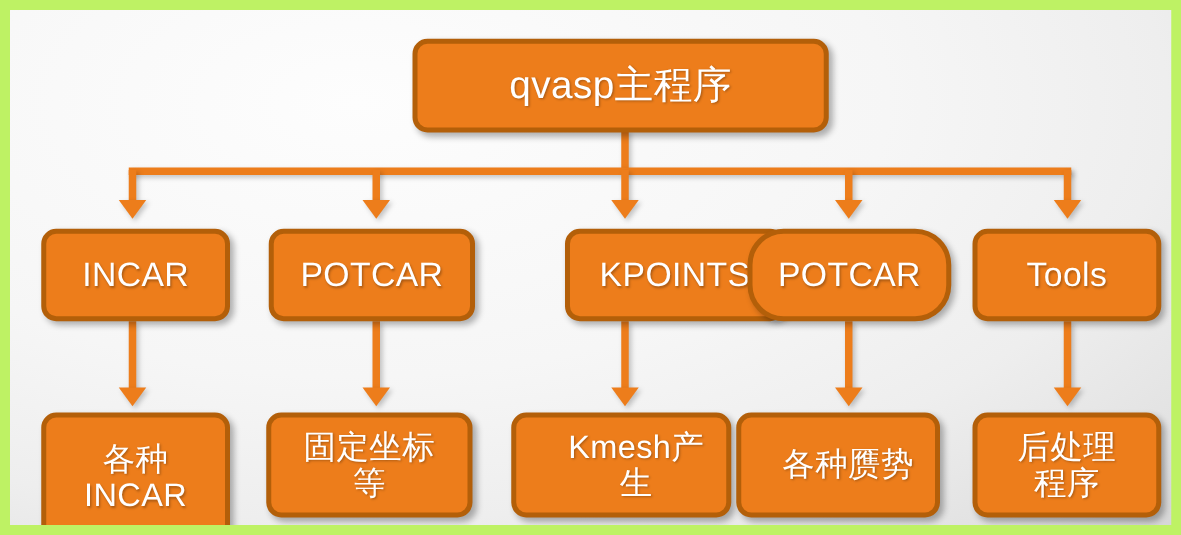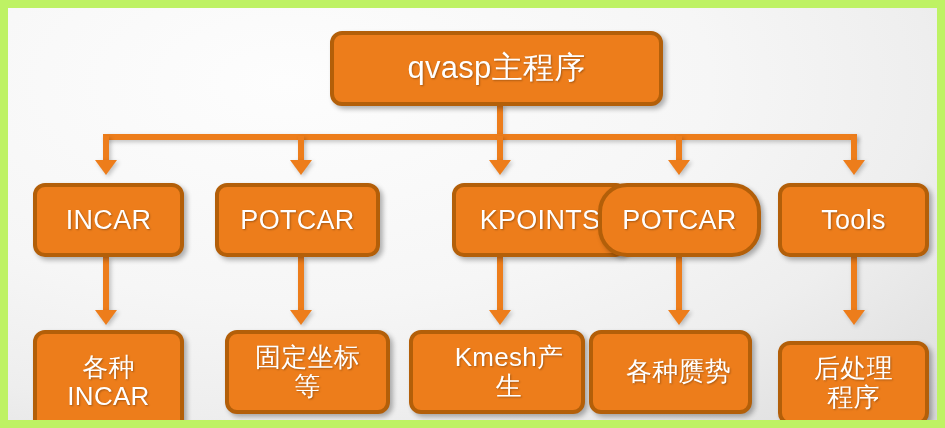--- a/index.html
+++ b/index.html
@@ -110,25 +110,25 @@
 
     <div class="box box-mid" style="left:401px;top:175px;width:176px;height:74px;margin-left:43px;">KPOINTS</div>
 
     <div class="box box-mid" style="left:590px;top:175px;width:163px;height:74px;border-radius:29px;">POTCAR</div>
 
     <div class="box box-mid" style="left:770px;top:175px;width:151px;height:74px;border-radius:12px;">Tools</div>
 
     <div class="box box-leaf" style="left:25px;top:322px;width:151px;height:104px;">各种
 INCAR</div>
 
-    <div class="box box-leaf" style="left:217px;top:322px;width:165px;height:84px;">固定坐标
+    <div class="box box-leaf" style="left:205px;top:322px;width:165px;height:84px;">固定坐标
 等</div>
 
     <div class="box box-leaf" style="left:401px;top:322px;width:176px;height:84px;padding-left:28px;">Kmesh产
 生</div>
 
     <div class="box box-leaf" style="left:581px;top:322px;width:163px;height:84px;padding-left:20px;">各种赝势</div>
 
-    <div class="box box-leaf" style="left:770px;top:322px;width:151px;height:84px;margin-top:11px;">后处理
+    <div class="box box-leaf" style="left:770px;top:322px;width:151px;height:84px;">后处理
 程序</div>
 
   </div>
 </div>
 
 </body></html>

